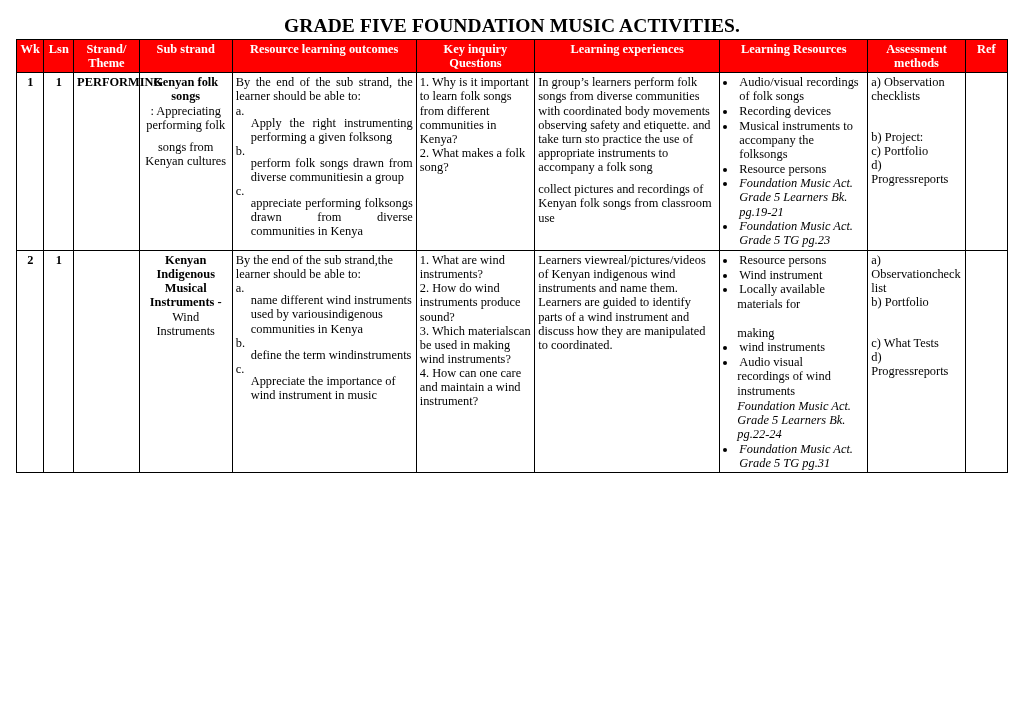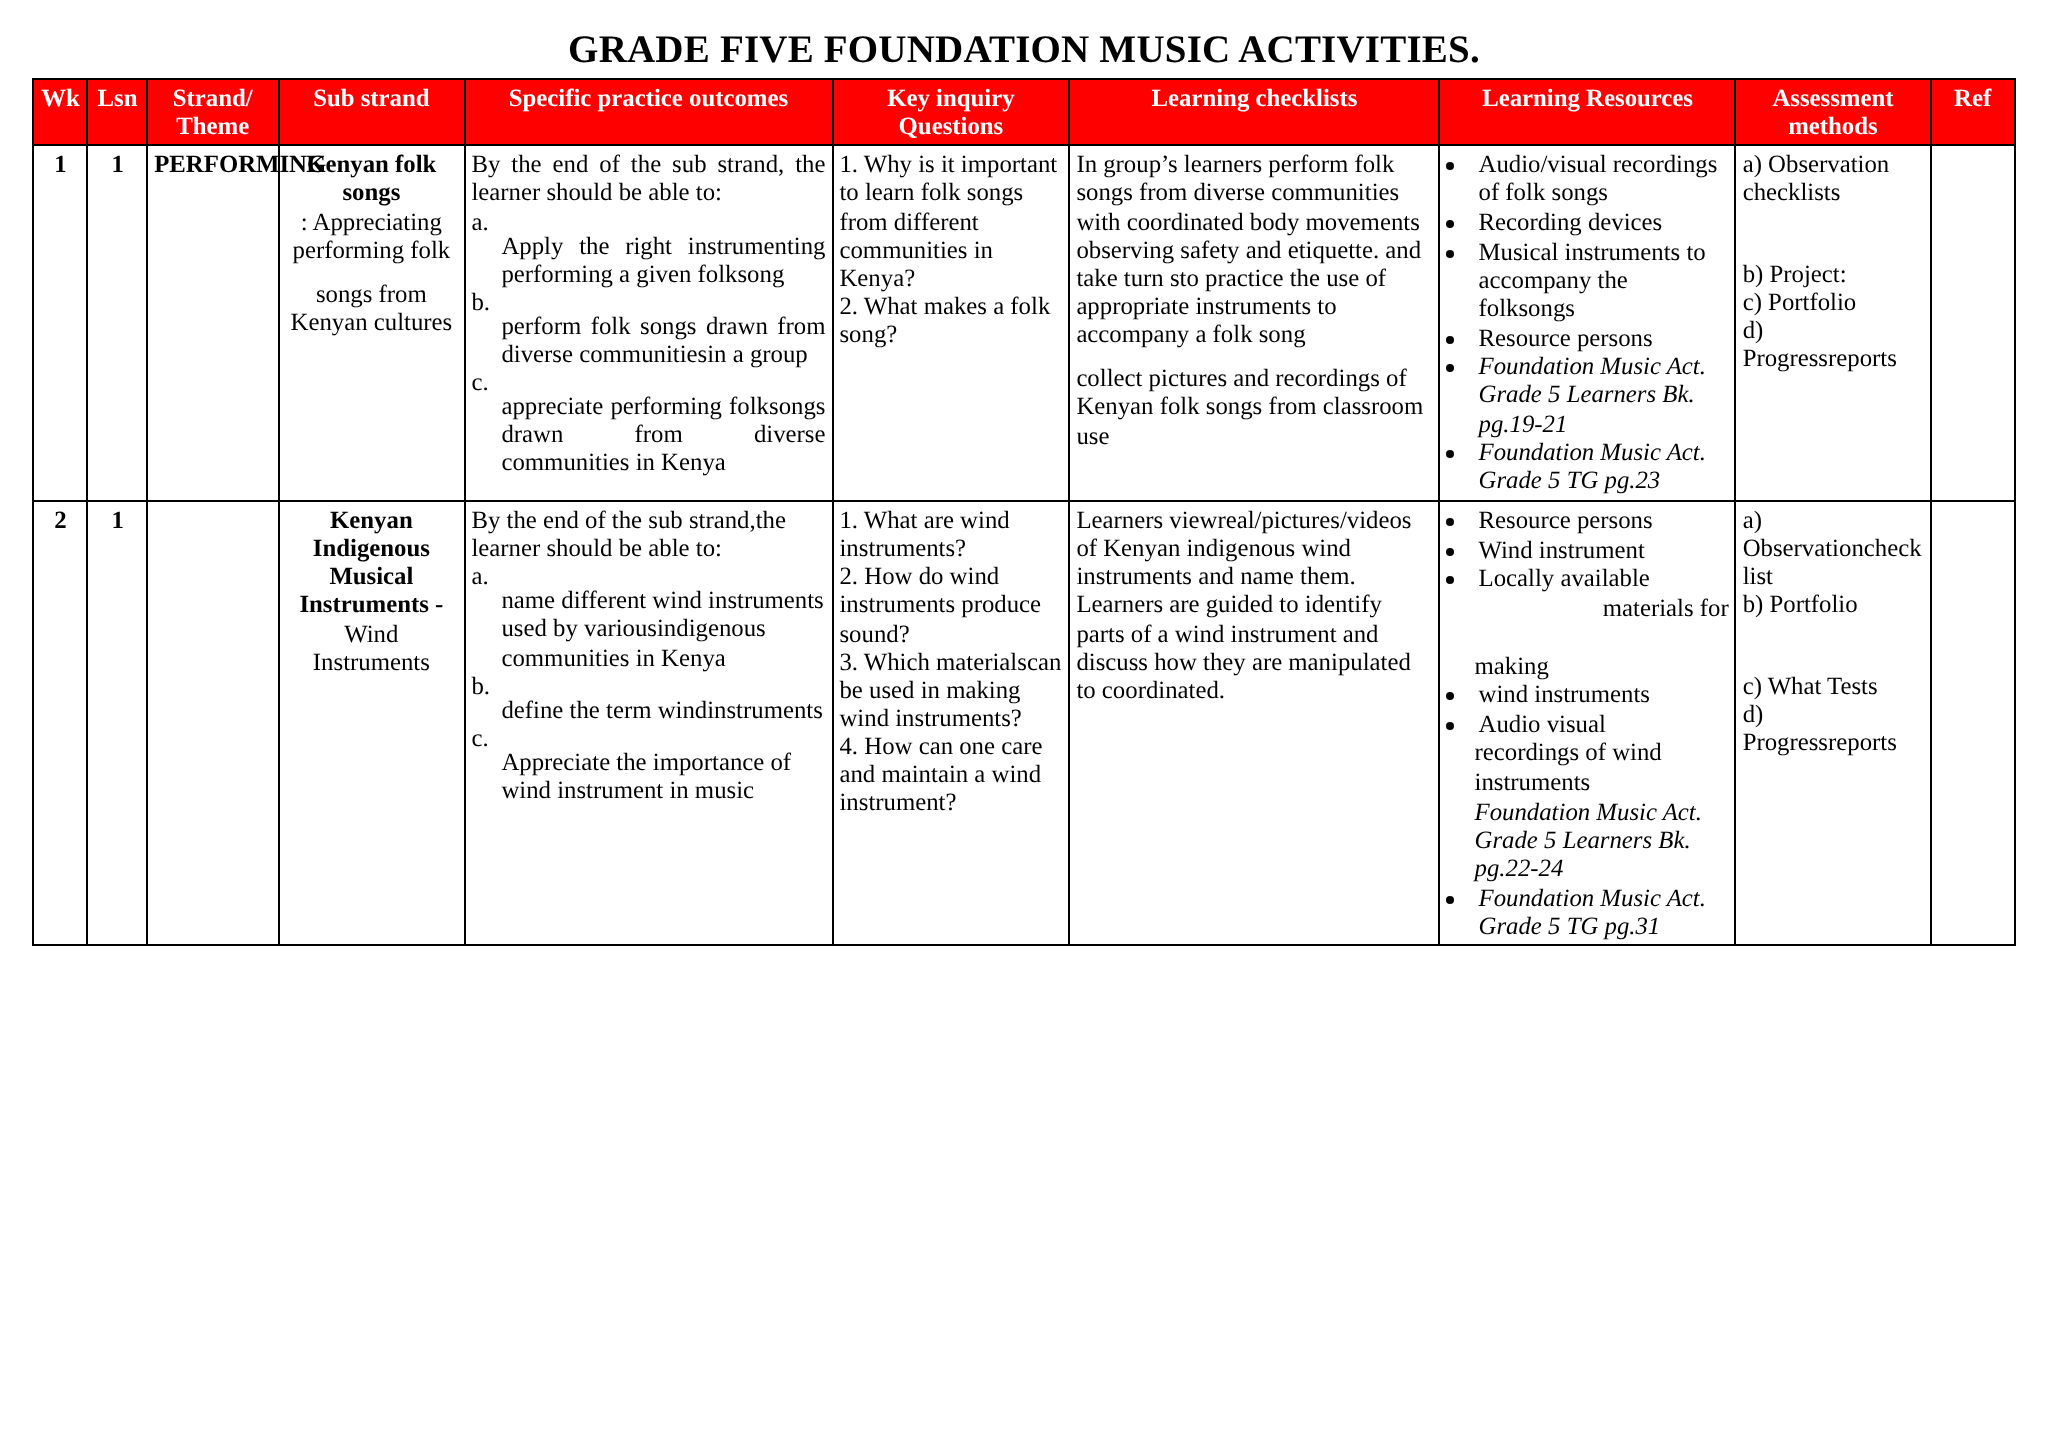--- a/index.html
+++ b/index.html
@@ -116,23 +116,23 @@
         <col class="c-res">
         <col class="c-ass">
         <col class="c-ref">
     </colgroup>
     <thead>
       <tr>
         <th>Wk</th>
         <th>Lsn</th>
         <th>Strand/ Theme</th>
         <th>Sub strand</th>
-        <th>Specific practice outcomes</th>
+        <th>Resource learning outcomes</th>
         <th>Key inquiry Questions</th>
-        <th>Learning checklists</th>
+        <th>Learning experiences</th>
         <th>Learning Resources</th>
         <th>Assessment methods</th>
         <th>Ref</th>
       </tr>
     </thead>
     <tbody>
 
       <tr>
         <td class="center">1</td>
         <td class="center">1</td>
@@ -219,21 +219,21 @@
           <div>4. How can one care and maintain a wind instrument?</div>
         </td>
         <td>
           <div>Learners viewreal/pictures/videos of Kenyan indigenous wind instruments and name them. Learners are guided to identify parts of a wind instrument and discuss how they are manipulated to coordinated.</div>
         </td>
         <td>
           <ul class="bullets">
             <li>Resource persons</li>
             <li>Wind instrument</li>
             <li>Locally available</li>
-            <li style="list-style:none;margin-left:-2px;text-align:right;">materials for</li>
+            <li style="list-style:none;margin-left:-2px;">materials for</li>
           </ul>
           <div class="midgap"></div>
           <ul class="bullets">
             <li style="list-style:none;margin-left:-2px;">making</li>
             <li>wind instruments</li>
             <li>Audio visual</li>
             <li style="list-style:none;margin-left:-2px;">recordings of wind</li>
             <li style="list-style:none;margin-left:-2px;">instruments</li>
             <li class="ital" style="list-style:none;margin-left:-2px;">Foundation Music Act. Grade 5 Learners Bk. pg.22-24</li>
             <li class="ital">Foundation Music Act. Grade 5 TG pg.31</li>

